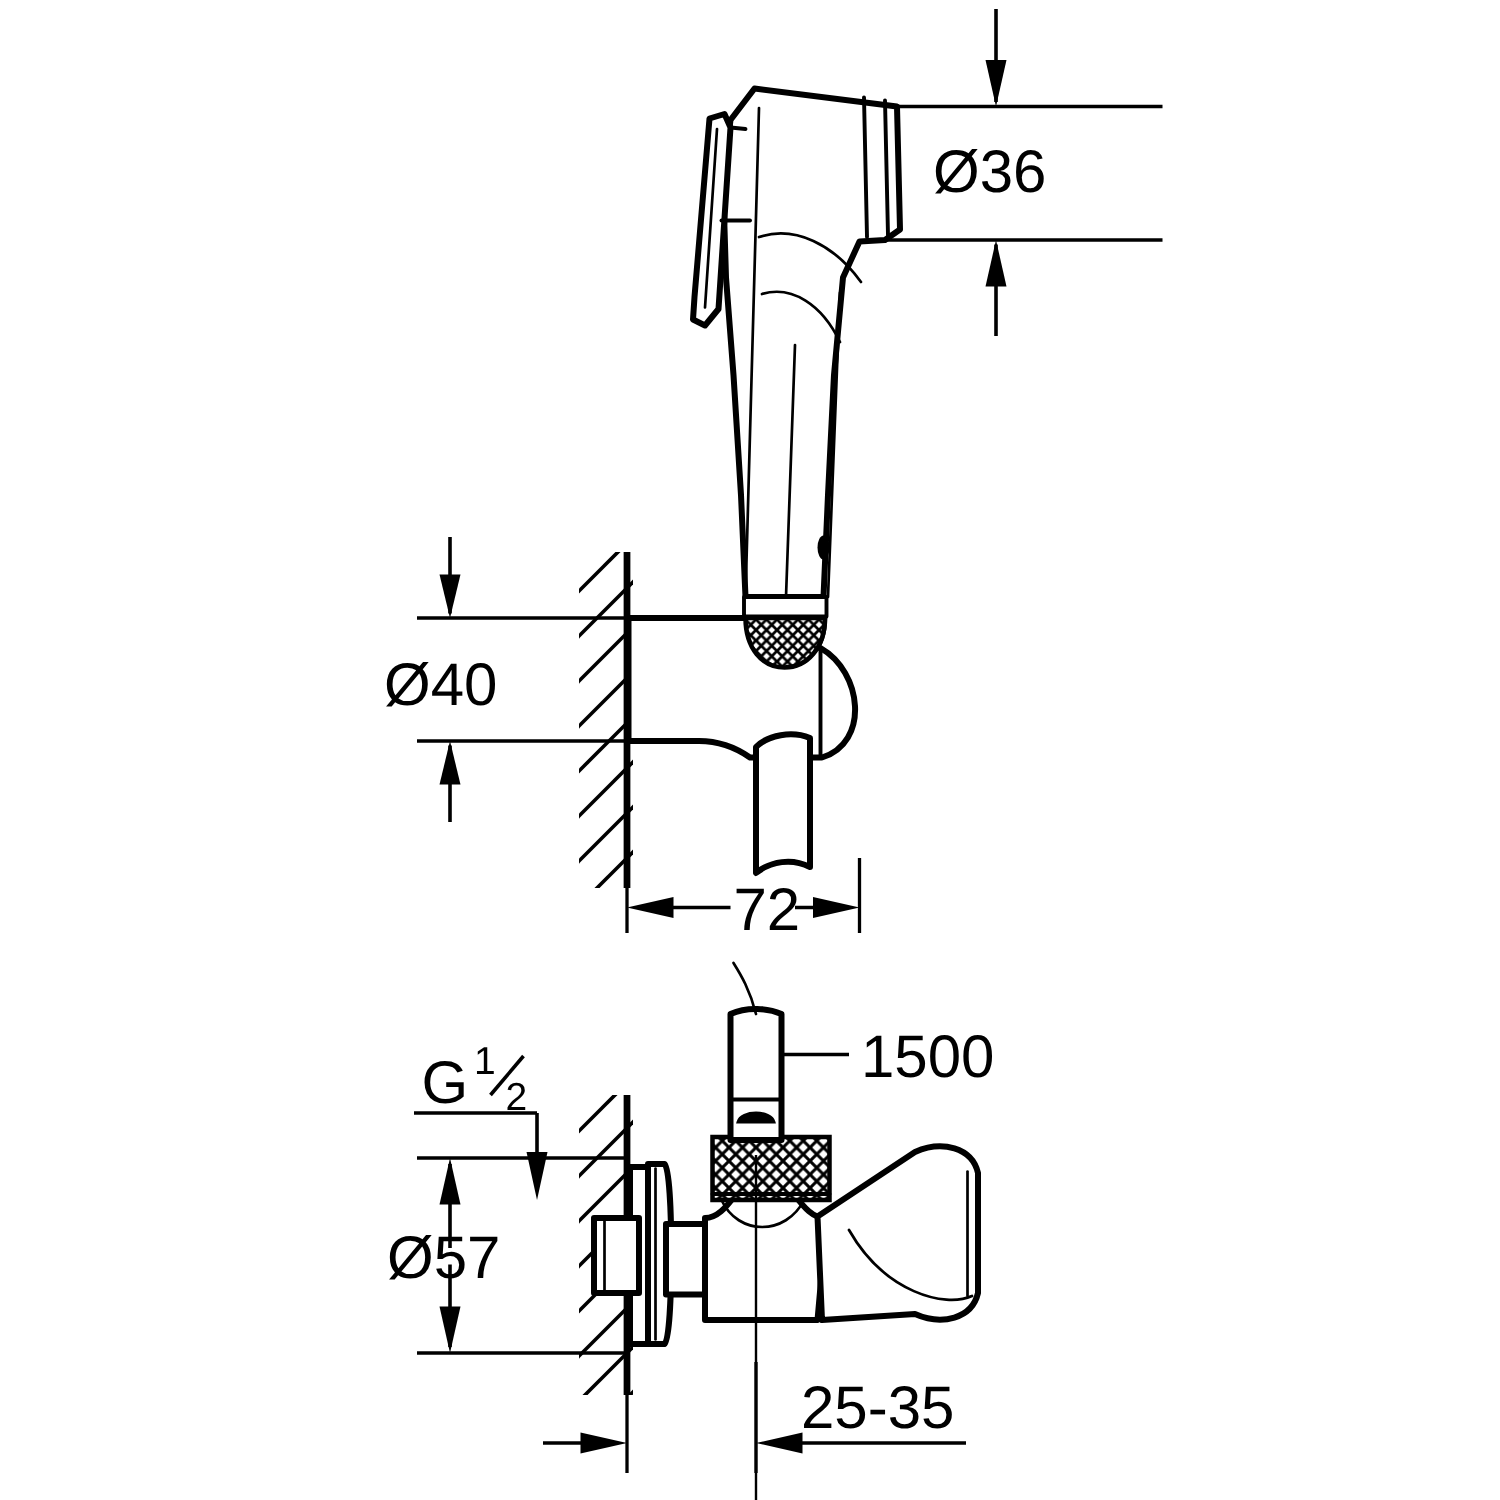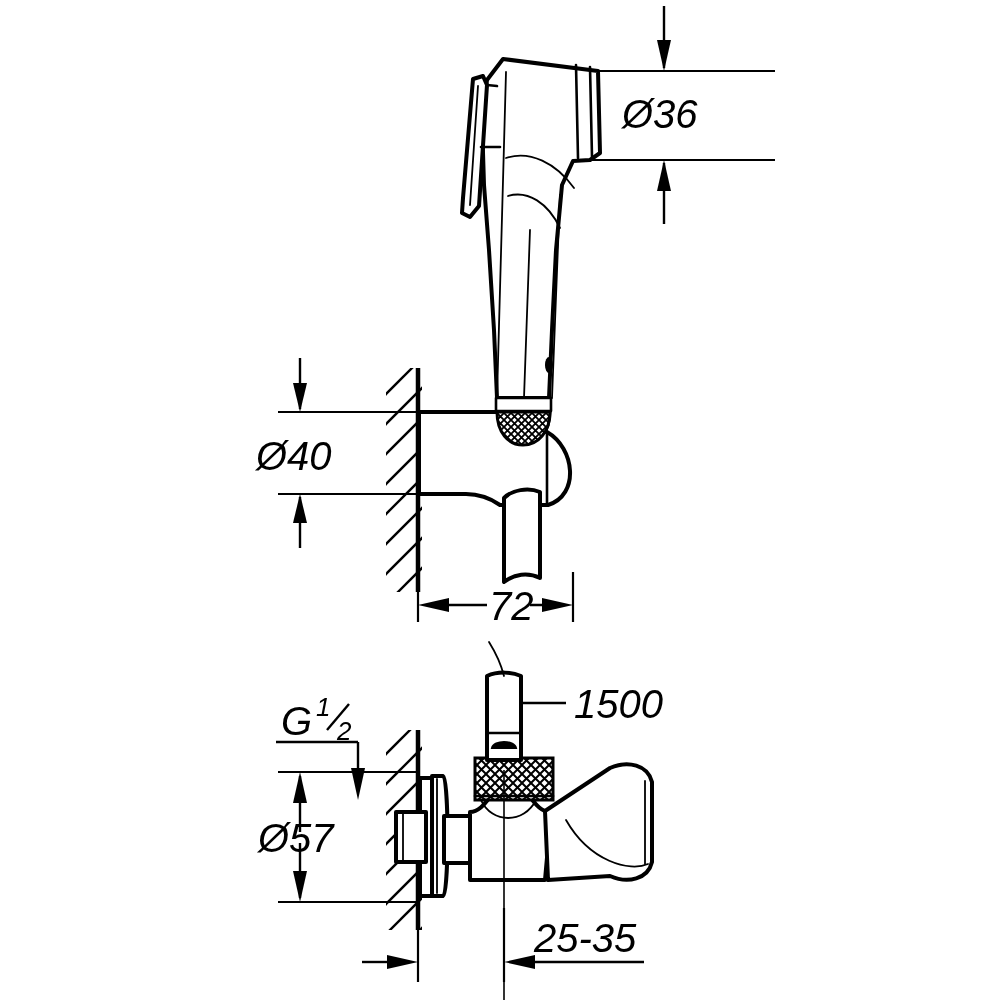--- a/index.html
+++ b/index.html
@@ -13,21 +13,20 @@
     height: 1000px;
     font-family: "Liberation Sans", sans-serif;
     overflow: hidden;
     position: relative;
   }
   #drawing-root {
     position: absolute;
     top: 0; left: 0;
     width: 816px;
     height: 1000px;
-    font-style: italic;
   }
   svg#tech-drawing {
     display: block;
     width: 1000px;
     height: 1000px;
     background: #ffffff;
   }
   .dim-text {
     font-family: "Liberation Sans", sans-serif;
     font-size: 40px;

